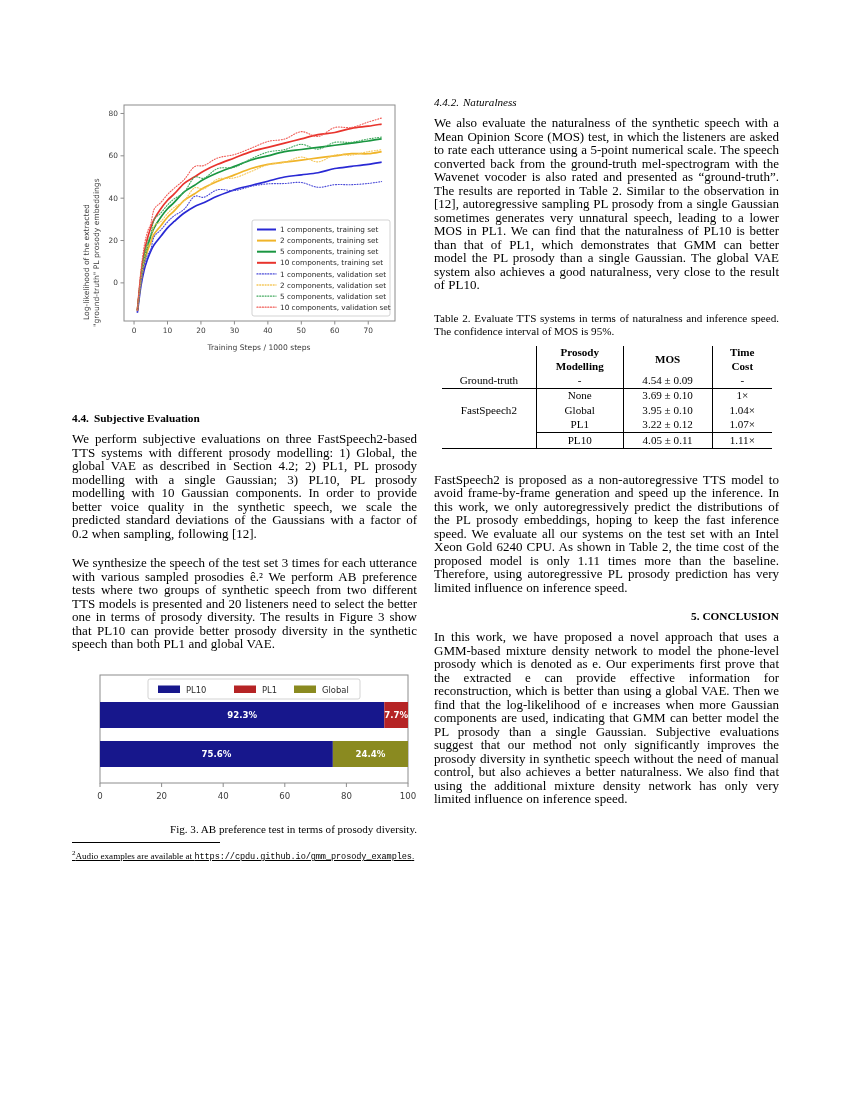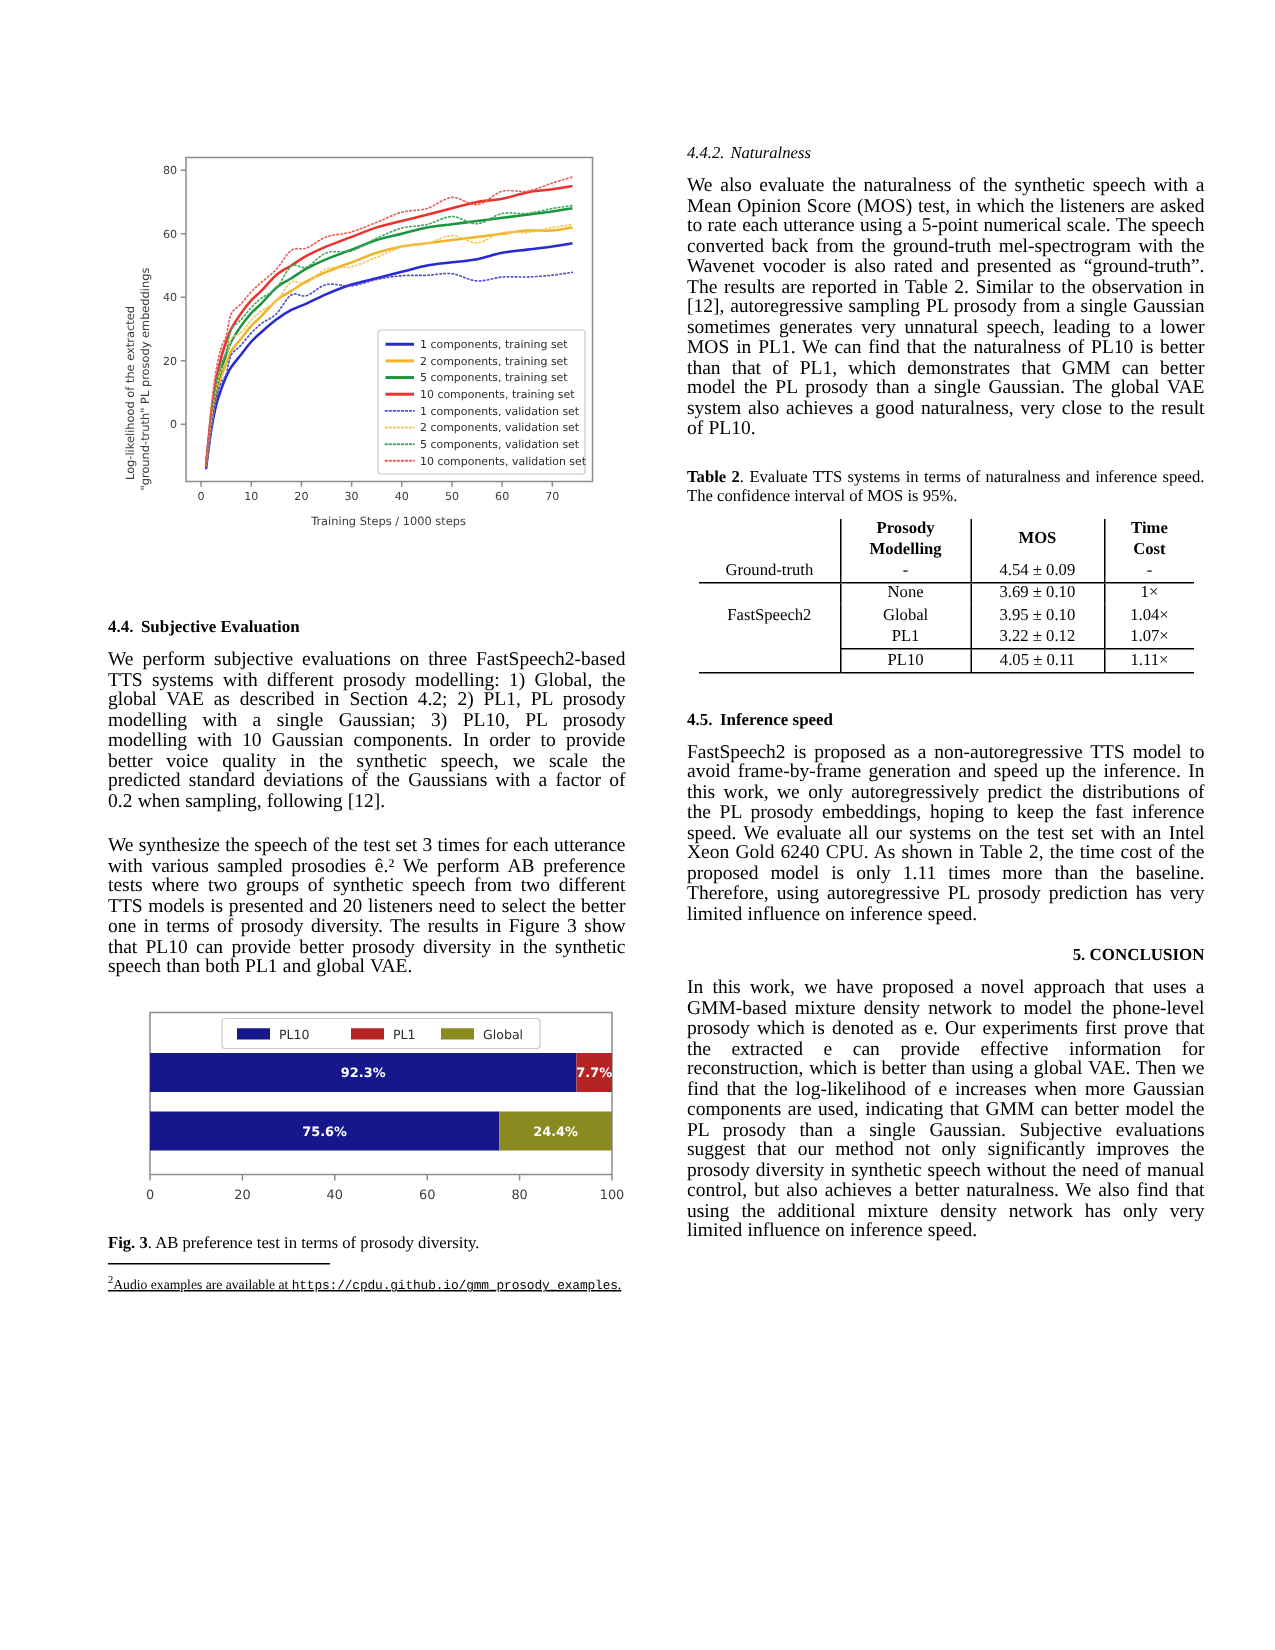--- a/index.html
+++ b/index.html
@@ -4,21 +4,21 @@
 <style>
   html,body{margin:0;padding:0;}
   body{
     width:850px;height:1100px;background:#ffffff;
     font-family:"Liberation Serif", serif;
     color:#000;overflow:hidden;position:relative;
   }
   .page{position:absolute;inset:0;}
   .col{position:absolute;top:95px;width:345px;}
   .col-left{left:72px;}
-  .col-right{left:458px;}
+  .col-right{left:434px;}
 
   p.body{
     font-size:13px;line-height:13.5px;text-align:justify;
     margin:0 0 0 0;text-indent:0;
     -webkit-hyphens:none;hyphens:none;
     word-spacing:0.02em;
   }
 
   h3.sec{
     font-size:11.3px;font-weight:bold;margin:0 0 7px 0;line-height:14px;
@@ -26,21 +26,21 @@
   h3.sec .num{margin-right:5px;}
   h4.subsec{
     font-size:11.1px;font-style:italic;font-weight:normal;margin:0 0 7px 0;line-height:14px;
   }
   h4.subsec .num{margin-right:4px;font-style:italic;}
   h3.center{text-align:right;font-size:11.3px;font-weight:bold;margin:0 0 8px 0;}
 
   .caption{
     font-size:11.1px;line-height:13.6px;text-align:justify;margin:0;
   }
-  .caption b{font-weight:bold;}
+  .caption b{font-weight:normal;}
 
   .spacer-12{height:12px;}
   .spacer-16{height:16px;}
   .spacer-20{height:20px;}
   .spacer-24{height:24px;}
   .spacer-30{height:30px;}
 
   
   .fig2{position:relative;width:345px;height:262px;}
   .fig2 svg{display:block;}
@@ -206,21 +206,21 @@
             <rect x="162" y="14.5" width="22" height="7.5" fill="#b52425"></rect>
             <text class="bar-legend" x="190" y="21.5">PL1</text>
             <rect x="222" y="14.5" width="22" height="7.5" fill="#8a8a20"></rect>
             <text class="bar-legend" x="250" y="21.5">Global</text>
           </g>
       </svg>
     </div>
 
     <div class="spacer-12"></div>
 
-    <p class="caption" style="text-align:left"><b>Fig. 3</b><span>. AB preference test in terms of prosody diversity.</span></p>
+    <p class="caption" style="text-align:right"><b>Fig. 3</b><span>. AB preference test in terms of prosody diversity.</span></p>
 
     <div class="fn-rule"></div>
 
     <p class="footnote"><sup>2</sup><span>Audio examples are available at </span><span class="mono">https://cpdu.github.io/gmm_prosody_examples</span><span>.</span></p>
 
   </div>
 
   <div class="col col-right">
 
     <h4 class="subsec"><span class="num">4.4.2.</span><span>Naturalness</span></h4>
@@ -270,21 +270,20 @@
           <td></td>
           <td class="vl">PL10</td>
           <td class="vl">4.05 ± 0.11</td>
           <td class="vl">1.11×</td>
         </tr>
       </tbody>
     </table>
 
     <div class="spacer-24"></div>
 
-    <h3 class="sec"><span class="num">4.5.</span><span>Inference speed</span></h3>
     <p class="body">FastSpeech2 is proposed as a non-autoregressive TTS model to avoid frame-by-frame generation and speed up the inference. In this work, we only autoregressively predict the distributions of the PL prosody embeddings, hoping to keep the fast inference speed. We evaluate all our systems on the test set with an Intel Xeon Gold 6240 CPU. As shown in Table 2, the time cost of the proposed model is only 1.11 times more than the baseline. Therefore, using autoregressive PL prosody prediction has very limited influence on inference speed.</p>
 
     <div class="spacer-16"></div>
 
     <h3 class="center"><span class="num">5.</span> <span>CONCLUSION</span></h3>
     <p class="body">In this work, we have proposed a novel approach that uses a GMM-based mixture density network to model the phone-level prosody which is denoted as e. Our experiments first prove that the extracted e can provide effective information for reconstruction, which is better than using a global VAE. Then we find that the log-likelihood of e increases when more Gaussian components are used, indicating that GMM can better model the PL prosody than a single Gaussian. Subjective evaluations suggest that our method not only significantly improves the prosody diversity in synthetic speech without the need of manual control, but also achieves a better naturalness. We also find that using the additional mixture density network has only very limited influence on inference speed.</p>
 
   </div>
 </div>
 

